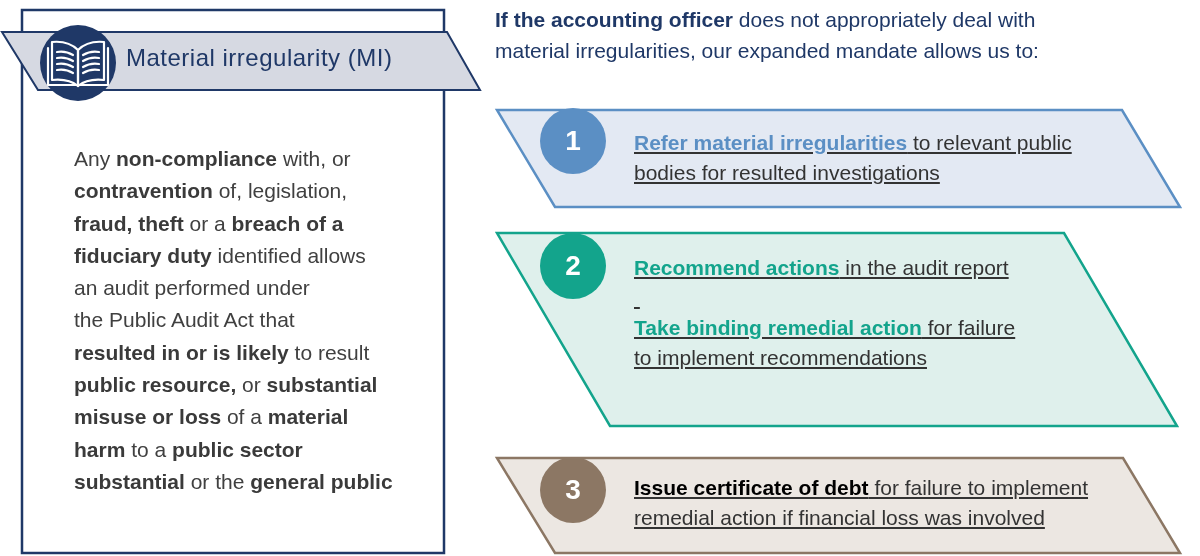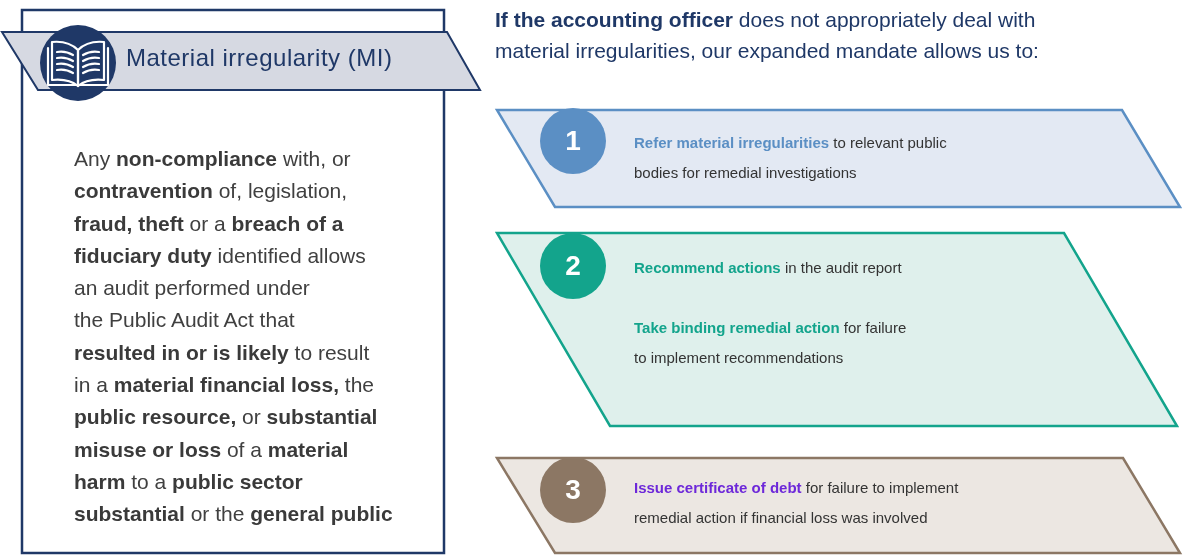--- a/index.html
+++ b/index.html
@@ -7,24 +7,24 @@
       font-family: "Liberation Sans", "DejaVu Sans", sans-serif; }
     #shapes { position: absolute; left: 0; top: 0; width: 1200px; height: 556px; }
     .mi-title { position: absolute; left: 126px; top: 44px; font-size: 24px; font-weight: normal;
       color: #1f3867; letter-spacing: 0.5px; white-space: nowrap; }
     .mi-body { position: absolute; left: 74px; top: 143px; width: 330px; font-size: 21px;
       line-height: 32.3px; color: #404040; }
     .mi-body b { color: #3a3a3a; }
     .intro { position: absolute; left: 495px; top: 4px; width: 690px; font-size: 21px;
       line-height: 31px; color: #1f3867; }
     .intro b { color: #1f3867; margin-top: 37px; }
-    .step-text { position: absolute; font-size: 15px; line-height: 30px; color: #333333; }
+    .step-text { position: absolute; font-size: 21px; line-height: 30px; color: #333333; text-decoration: underline; }
     .step-text b.c1 { color: #5b8fc4; }
     .step-text b.c2 { color: #13a48c; margin-top: 9px; }
-    .step-text b.c3 { color: #6d28d9; }
+    .step-text b.c3 { color: #000000; }
     .num { position: absolute; width: 66px; height: 66px; border-radius: 50%; color: #ffffff;
       font-size: 28px; font-weight: bold; display: flex; align-items: center; justify-content: center; }
     .line { display: block; white-space: nowrap; }
   </style>
 </head>
 <body>
 
 <svg id="shapes" viewBox="0 0 1200 556" xmlns="http://www.w3.org/2000/svg">
 
   <rect x="22" y="10" width="422" height="543" fill="#ffffff" stroke="#1f3867" stroke-width="2.5"></rect>
@@ -58,39 +58,38 @@
 
 <div class="mi-title">Material irregularity (MI)</div>
 <div class="mi-body" id="mi-body">
     <span class="line"><span>Any </span><b>non-compliance</b><span> with, or</span></span>
     <span class="line"><b>contravention</b><span> of, legislation,</span></span>
     <span class="line"><b>fraud, theft</b><span> or a </span><b>breach of a</b></span>
     <span class="line"><b>fiduciary duty</b><span> identified allows</span></span>
     <span class="line"><span>an audit performed under</span></span>
     <span class="line"><span>the Public Audit Act that</span></span>
     <span class="line"><b>resulted in or is likely</b><span> to result</span></span>
-    <span class="line"><span>in a </span><b>material financial loss,</b><span> the</span></span>
     <span class="line"><b>public resource,</b><span> or </span><b>substantial</b></span>
     <span class="line"><b>misuse or loss</b><span> of a </span><b>material</b></span>
     <span class="line"><b>harm</b><span> to a </span><b>public sector</b></span>
     <span class="line"><b>substantial</b><span> or the </span><b>general public</b></span>
   </div>
 
 <div class="intro">
   <span class="line"><b>If the accounting officer</b><span> does not appropriately deal with</span></span>
   <span class="line">material irregularities, our expanded mandate allows us to:</span>
 </div>
 
 <div class="num" style="left:540px; top:108px; background:#5b8fc4;">1</div>
 <div class="num" style="left:540px; top:233px; background:#13a48c;">2</div>
 <div class="num" style="left:540px; top:457px; background:#8c7764;">3</div>
 
 <div class="step-text" id="step-0" style="left:634px; top:128px;">
     <span class="line"><b class="c1">Refer material irregularities</b><span> to relevant public</span></span>
-    <span class="line"><span>bodies for remedial investigations</span></span>
+    <span class="line"><span>bodies for resulted investigations</span></span>
   </div>
 <div class="step-text" id="step-1" style="left:634px; top:253px;">
     <span class="line"><b class="c2">Recommend actions</b><span> in the audit report</span></span>
     <span class="line">&nbsp;</span>
     <span class="line"><b class="c2">Take binding remedial action</b><span> for failure</span></span>
     <span class="line"><span>to implement recommendations</span></span>
   </div>
 <div class="step-text" id="step-2" style="left:634px; top:473px;">
     <span class="line"><b class="c3">Issue certificate of debt</b><span> for failure to implement</span></span>
     <span class="line"><span>remedial action if financial loss was involved</span></span>

